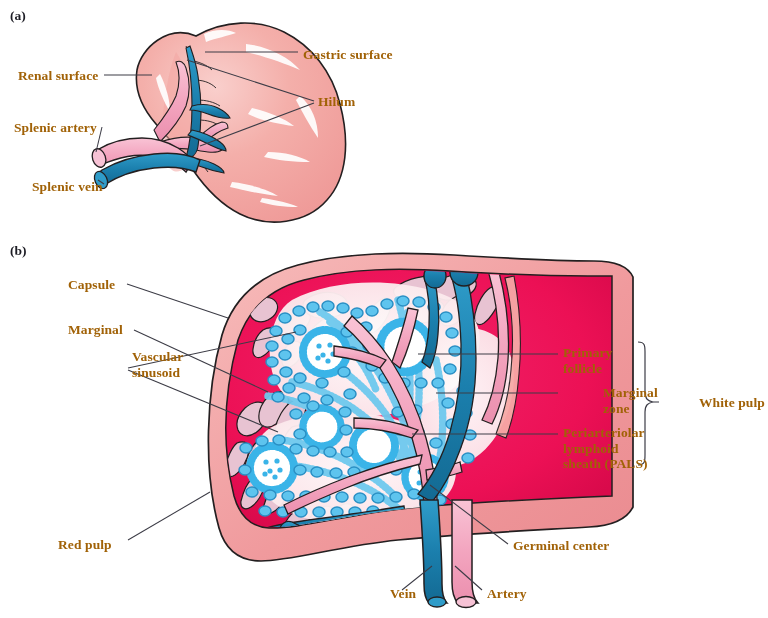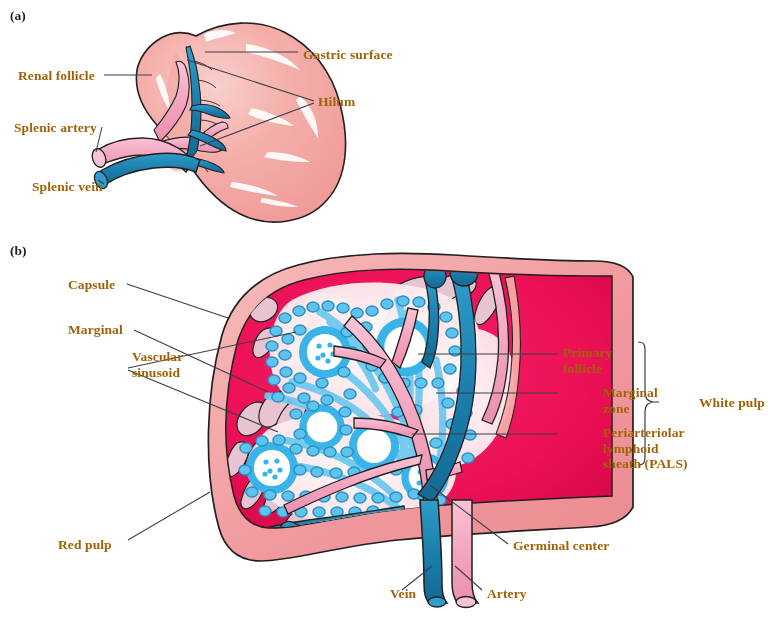--- a/index.html
+++ b/index.html
@@ -518,36 +518,36 @@
                C645,399 648,401 653,402 C648,403 645,405 645,412
                L645,455 C645,461 645,465 638,465" stroke="#3c3c46" stroke-width="1.2" fill="none"></path>
       <line x1="653" y1="402" x2="659" y2="402"></line>
     </g>
   </svg>
 
   <div class="panel-tag" style="left:10px; top:8px;">(a)</div>
   <div class="panel-tag" style="left:10px; top:243px;">(b)</div>
 
   <div class="lbl" style="left:303px; top:47px;">Gastric surface</div>
-  <div class="lbl" style="left:18px; top:68px;">Renal follicle</div>
+  <div class="lbl" style="left:18px; top:68px;">Renal surface</div>
   <div class="lbl" style="left:318px; top:94px;">Hilum</div>
   <div class="lbl" style="left:14px; top:120px;">Splenic artery</div>
   <div class="lbl" style="left:32px; top:179px;">Splenic vein</div>
 
   <div class="lbl" style="left:68px; top:277px;">Capsule</div>
   <div class="lbl" style="left:68px; top:322px;">Marginal</div>
   <div class="lbl" style="left:86px; top:349px;margin-left:46px;">Vascular
 sinusoid</div>
   <div class="lbl" style="left:58px; top:537px;">Red pulp</div>
 
   <div class="lbl" style="left:563px; top:345px;">Primary
 follicle</div>
   <div class="lbl" style="left:563px; top:385px;margin-left:40px;">Marginal
 zone</div>
-  <div class="lbl" style="left:563px; top:425px;margin-left:40px;">Periarteriolar
+  <div class="lbl" style="left:563px; top:425px;">Periarteriolar
 lymphoid
 sheath (PALS)</div>
   <div class="lbl" style="left:699px; top:395px;">White pulp</div>
   <div class="lbl" style="left:513px; top:538px;">Germinal center</div>
   <div class="lbl" style="left:366px; top:586px;margin-left:24px;">Vein</div>
   <div class="lbl" style="left:487px; top:586px;">Artery</div>
 
 </div>
 
 </body></html>

